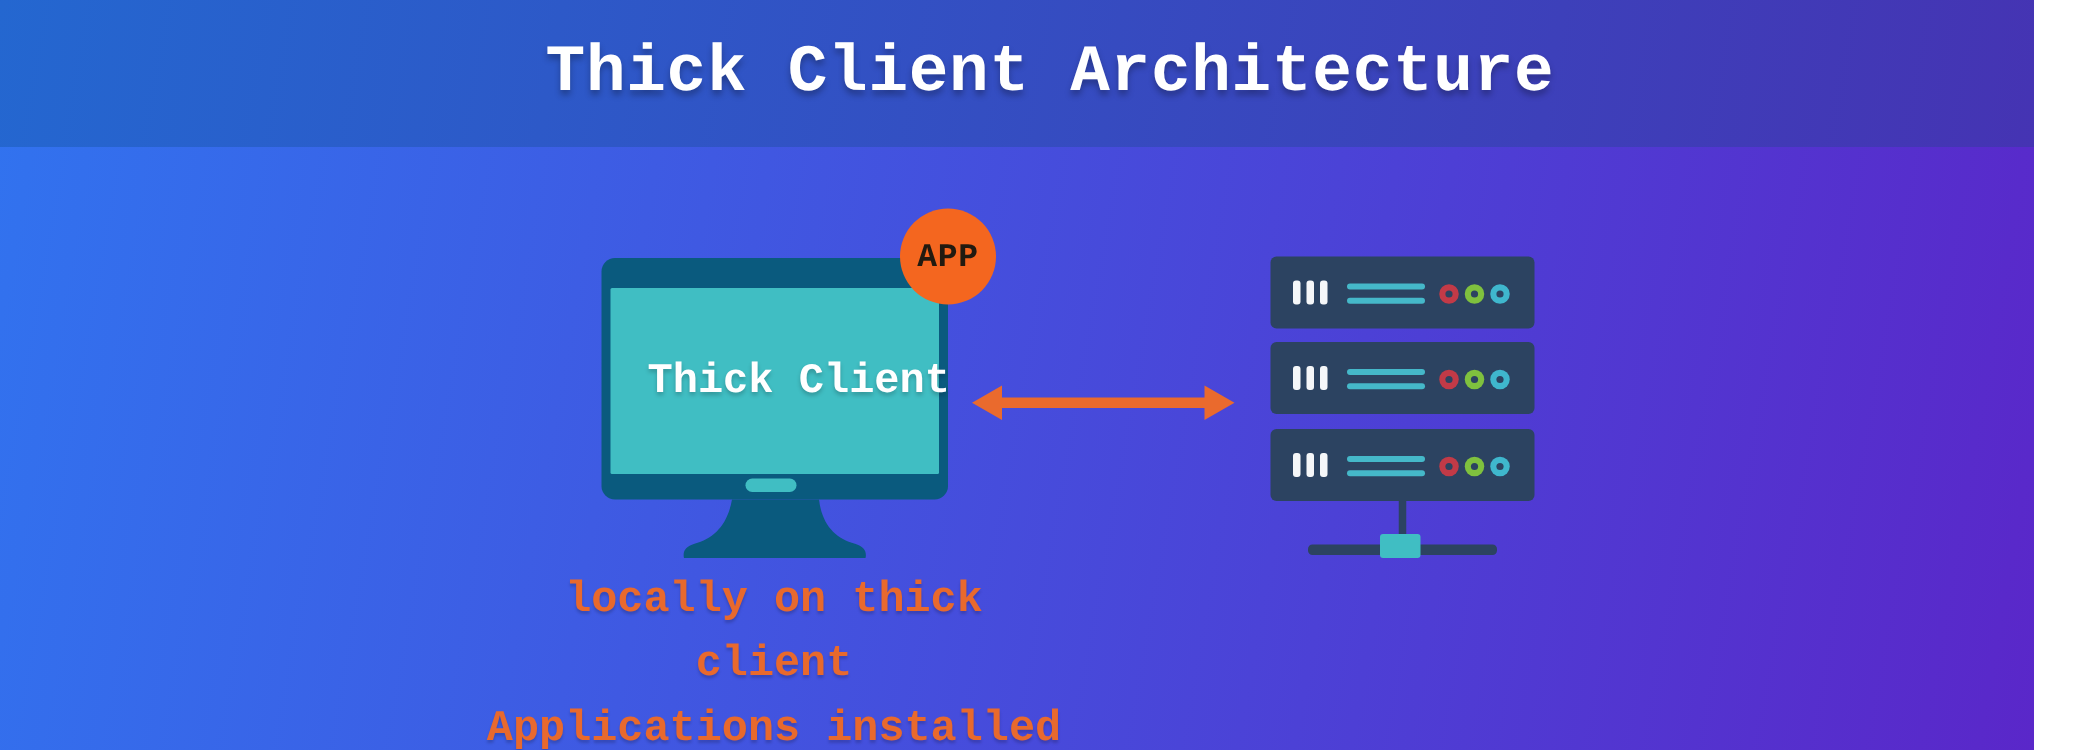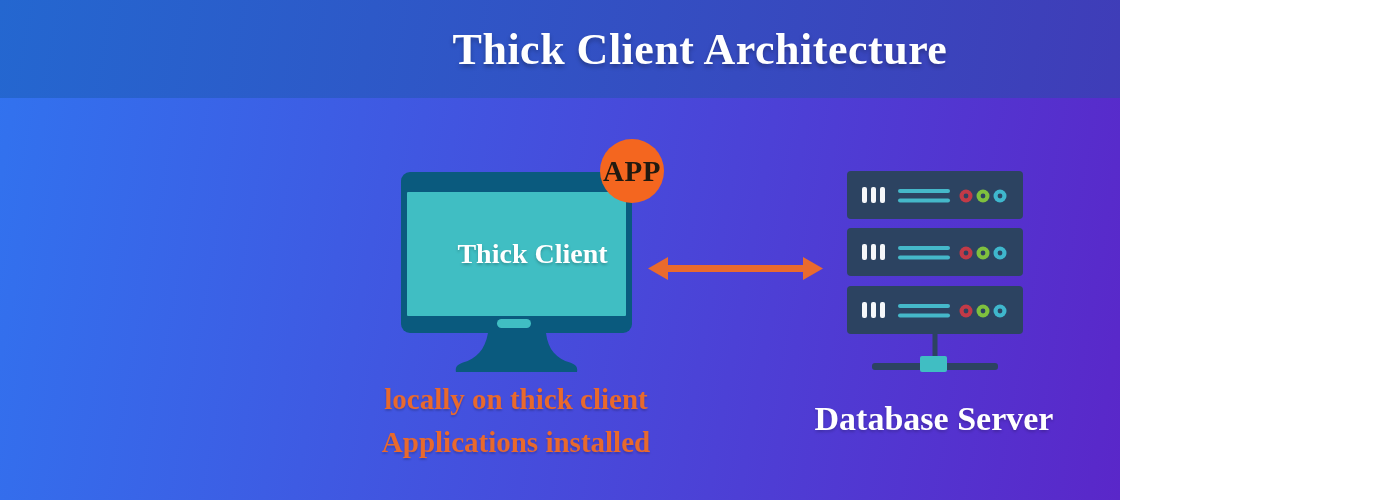--- a/index.html
+++ b/index.html
@@ -1,20 +1,20 @@
 <!DOCTYPE html>
 <html style="--header-grad-left: #2467d0; --header-grad-right: #4632b2; --body-grad-left: #3173ef; --body-grad-right: #5a27c9; --monitor-dark: #0a5a7e; --screen-teal: #40bec3; --rack-navy: #2c4361; --rack-line-teal: #45b8c9; --vent-white: #f5f7f9; --light-red: #c23a47; --light-green: #7fc13e; --light-cyan: #3fb7cd; --arrow-orange: #ea6a2d; --caption-orange: #e8692d; --badge-orange: #f4661f; --badge-text: #211a10; --title-white: #ffffff;"><head>
 <meta charset="utf-8">
 <style>
   html,body{margin:0;padding:0;}
   .stage{
     position:relative;
-    width:1120px;height:500px;
+    width:1356px;height:500px;
     overflow:hidden;
-    font-family:Liberation Serif, serif;
+    font-family:Liberation Mono, monospace;
     background:linear-gradient(100deg, var(--body-grad-left) 0%, var(--body-grad-right) 100%);
   }
   .banner{
     position:absolute;left:0;top:0;width:1400px;height:98px;
     background:linear-gradient(100deg, var(--header-grad-left) 0%, var(--header-grad-right) 100%);
     display:flex;align-items:center;justify-content:center;
     z-index:5;
   }
   .banner h1{
     margin:0;
@@ -36,21 +36,21 @@
   .fill-arrow{fill:var(--arrow-orange);}
 
   .app-badge{
     position:absolute;left:600px;top:139px;width:64px;height:64px;
     border-radius:50%;
     background:var(--badge-orange);
     display:flex;align-items:center;justify-content:center;
     z-index:3;
   }
   .app-badge span{
-    font-size:29px;font-weight:bold;color:var(--badge-text);letter-spacing:.5px;
+    font-size:22px;font-weight:bold;color:var(--badge-text);letter-spacing:.5px;
   }
   .screen-label{
     position:absolute;left:407px;top:192px;width:219px;height:124px;
     display:flex;align-items:center;justify-content:center;
     font-size:28px;font-weight:bold;color:#ffffff;
     text-shadow:0 2px 3px rgba(0,0,0,.22);
     z-index:2;
     padding-left:16px;
   }
   .client-caption{
@@ -147,15 +147,14 @@
     <span>APP</span>
   </div>
 
   <div class="screen-label">Thick Client</div>
 
   <div class="client-caption">
     <div>locally on thick client</div>
     <div>Applications installed</div>
   </div>
 
-  <div class="server-caption">Database Server</div>
 
 </div>
 
 </body></html>

